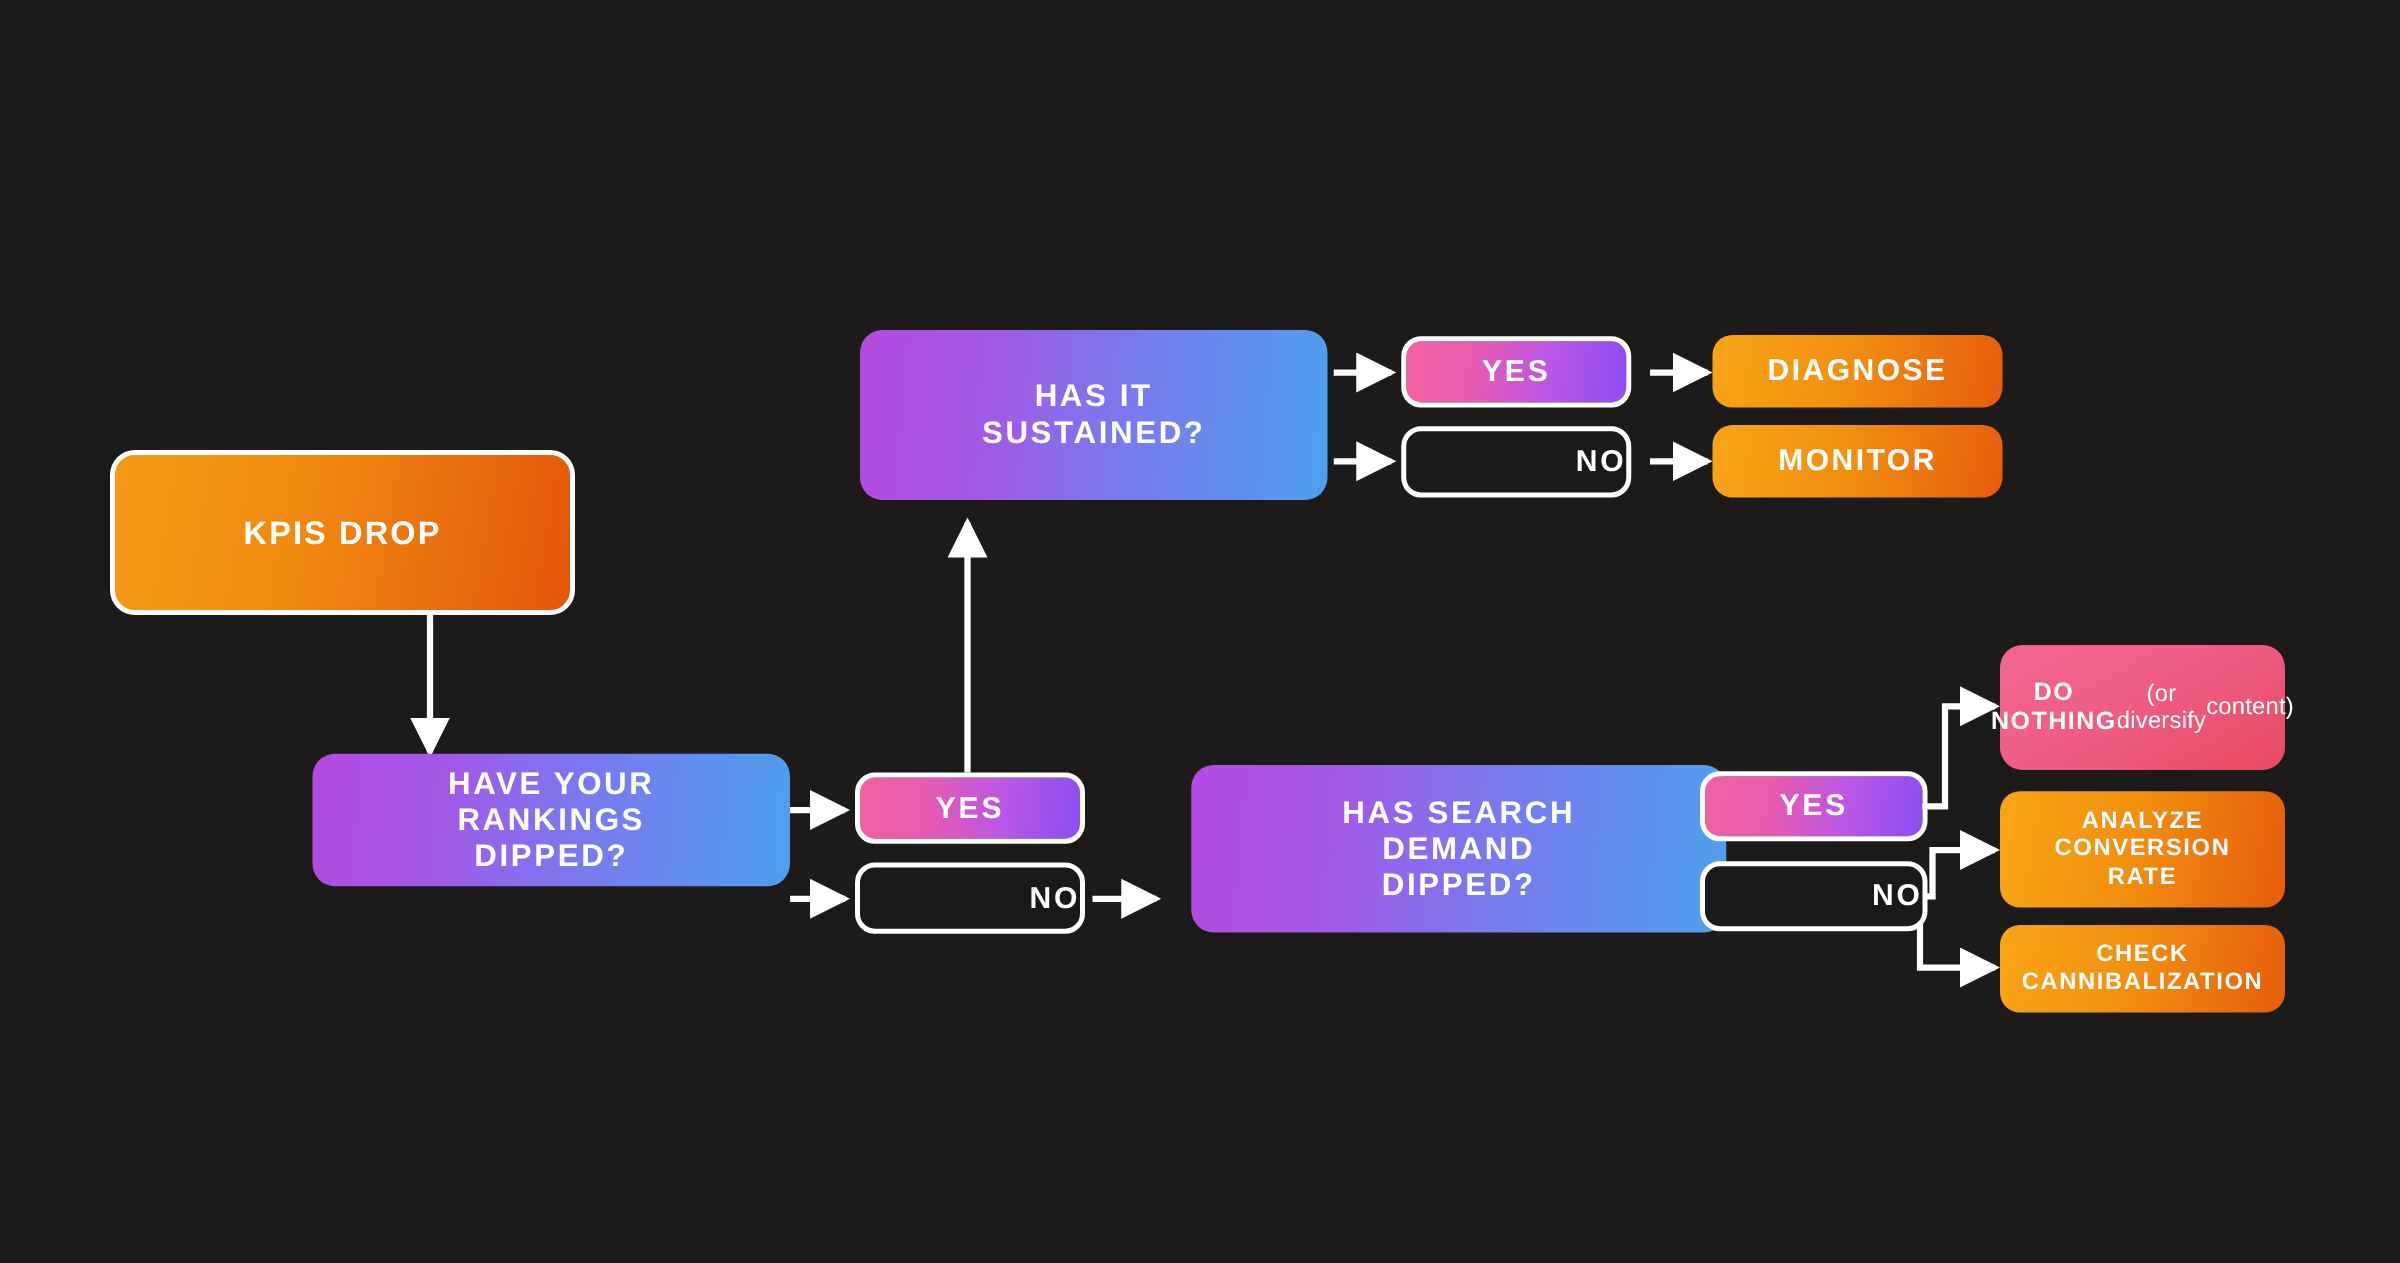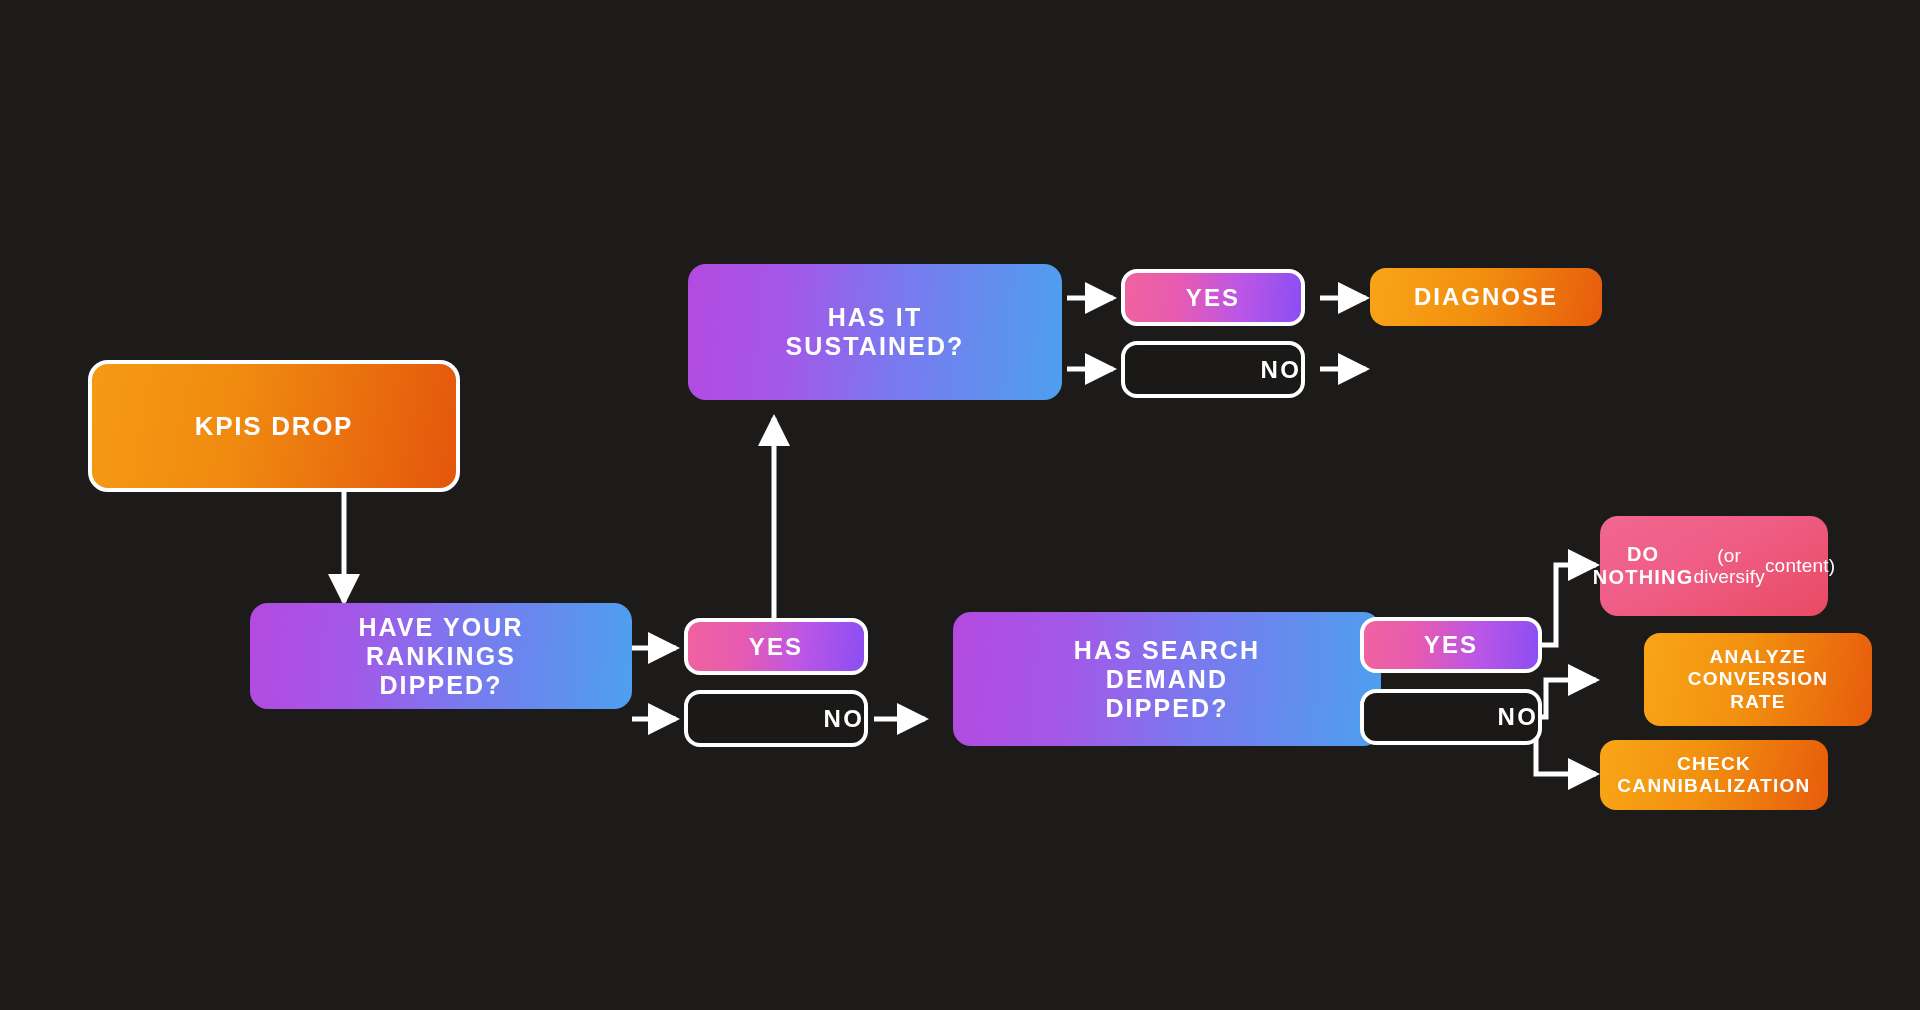--- a/index.html
+++ b/index.html
@@ -176,20 +176,23 @@
   <div class="node node-yes" style="left:1121px; top:269px; width:184px; height:57px;">
     <span class="node-line">YES</span>
   </div>
   <div class="node node-no" style="left:1121px; top:341px; width:184px; height:57px;">
     <span class="node-line">NO</span>
   </div>
 
   <div class="node node-action" style="left:1370px; top:268px; width:232px; height:58px;">
     <span class="node-line">DIAGNOSE</span>
   </div>
+  <div class="node node-action" style="left:1370px; top:340px; width:232px; height:58px;">
+    <span class="node-line">MONITOR</span>
+  </div>
 
   <div class="node node-question" style="left:953px; top:612px; width:428px; height:134px;">
     <div>
       <span class="node-line">HAS SEARCH</span>
       <span class="node-line">DEMAND</span>
       <span class="node-line">DIPPED?</span>
     </div>
   </div>
 
   <div class="node node-yes" style="left:1360px; top:617px; width:182px; height:56px;">
@@ -198,21 +201,21 @@
   <div class="node node-no" style="left:1360px; top:689px; width:182px; height:56px;">
     <span class="node-line">NO</span>
   </div>
 
   <div class="node node-action-pink" style="left:1600px; top:516px; width:228px; height:100px;">
     <span class="node-line">DO NOTHING</span>
     <span class="node-line sub-line">(or diversify</span>
     <span class="node-line sub-line">content)</span>
   </div>
 
-  <div class="node node-action small" style="left:1600px; top:633px; width:228px; height:93px;margin-left:44px;">
+  <div class="node node-action small" style="left:1600px; top:633px; width:228px; height:93px;">
     <div>
       <span class="node-line">ANALYZE</span>
       <span class="node-line">CONVERSION</span>
       <span class="node-line">RATE</span>
     </div>
   </div>
 
   <div class="node node-action small" style="left:1600px; top:740px; width:228px; height:70px;">
     <div>
       <span class="node-line">CHECK</span>

